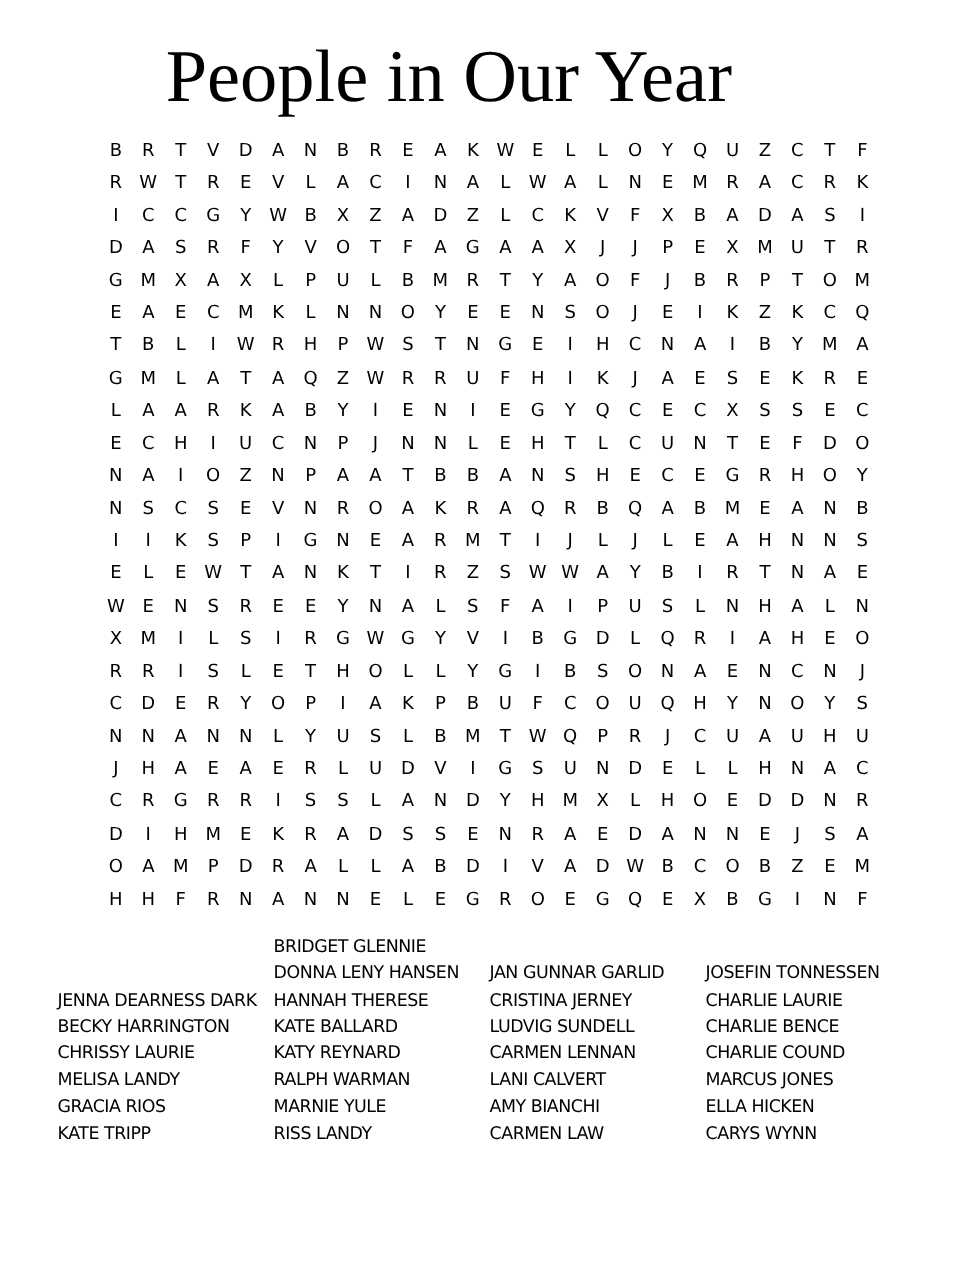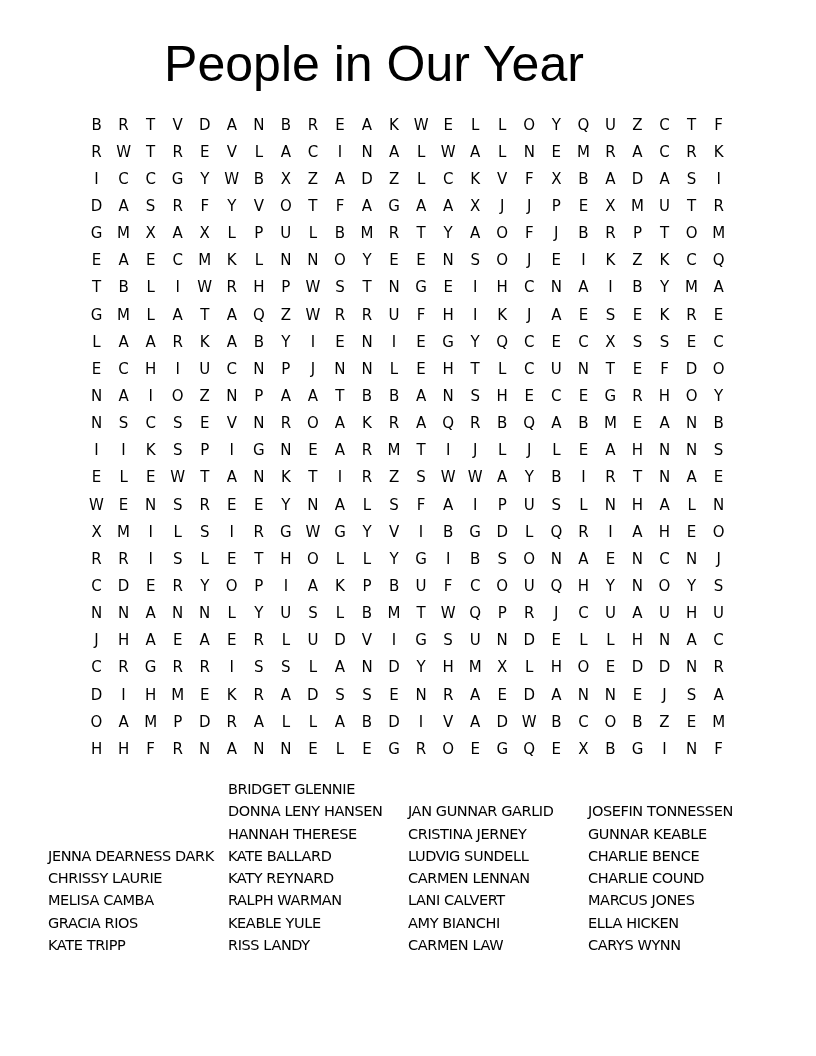--- a/index.html
+++ b/index.html
@@ -2,22 +2,22 @@
 <html><head>
   <meta charset="utf-8">
   <style>
     html, body { margin: 0; padding: 0; background: #ffffff; }
     body {
       width: 816px; height: 1056px; position: relative; overflow: hidden;
       font-family: "DejaVu Sans", sans-serif; color: #000;
     }
     .title {
       position: absolute; left: 0; top: 32px; width: 748px;
-      text-align: center; font-size: 50px; line-height: 64px;
-      font-family: Liberation Sans, sans-serif; font-weight: normal;
+      text-align: center; font-size: 62px; line-height: 64px;
+      font-family: Liberation Serif, serif; font-weight: normal;
       letter-spacing: 0px;
     }
     .grid {
       position: absolute; left: 83px; top: 111px;
       display: grid;
       grid-template-columns: repeat(24, 27.05px);
       grid-auto-rows: 27.15px;
     }
     .cell {
       display: flex; align-items: center; justify-content: center;
@@ -613,46 +613,47 @@
     <div class="cell">B</div>
     <div class="cell">G</div>
     <div class="cell">I</div>
     <div class="cell">N</div>
     <div class="cell">F</div>
   </div>
 
 <div class="words" id="words">
     <div class="word-col">
       <div class="word">JENNA DEARNESS DARK</div>
+      <div class="word">BECKY HARRINGTON</div>
       <div class="word">CHRISSY LAURIE</div>
-      <div class="word">MELISA CAMBA</div>
+      <div class="word">MELISA LANDY</div>
       <div class="word">GRACIA RIOS</div>
       <div class="word">KATE TRIPP</div>
     </div>
     <div class="word-col">
       <div class="word">BRIDGET GLENNIE</div>
       <div class="word">DONNA LENY HANSEN</div>
       <div class="word">HANNAH THERESE</div>
       <div class="word">KATE BALLARD</div>
       <div class="word">KATY REYNARD</div>
       <div class="word">RALPH WARMAN</div>
-      <div class="word">KEABLE YULE</div>
+      <div class="word">MARNIE YULE</div>
       <div class="word">RISS LANDY</div>
     </div>
     <div class="word-col">
       <div class="word">JAN GUNNAR GARLID</div>
       <div class="word">CRISTINA JERNEY</div>
       <div class="word">LUDVIG SUNDELL</div>
       <div class="word">CARMEN LENNAN</div>
       <div class="word">LANI CALVERT</div>
       <div class="word">AMY BIANCHI</div>
       <div class="word">CARMEN LAW</div>
     </div>
     <div class="word-col">
       <div class="word">JOSEFIN TONNESSEN</div>
-      <div class="word">GUNNAR KEABLE</div>
+      <div class="word">CHARLIE LAURIE</div>
       <div class="word">CHARLIE BENCE</div>
       <div class="word">CHARLIE COUND</div>
       <div class="word">MARCUS JONES</div>
       <div class="word">ELLA HICKEN</div>
       <div class="word">CARYS WYNN</div>
     </div>
   </div>
 
 </body></html>

